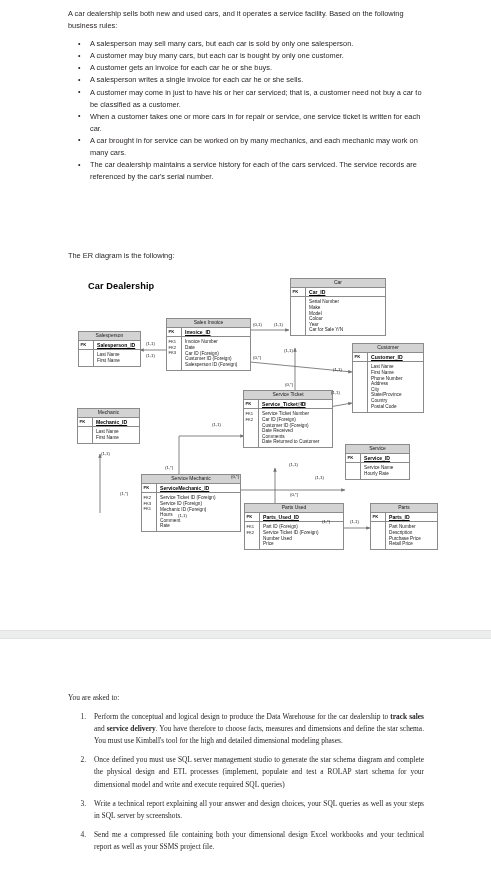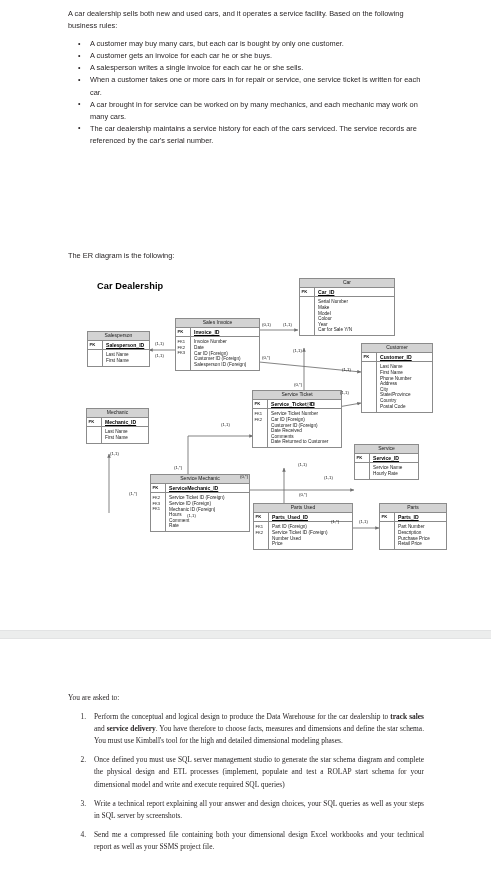--- a/index.html
+++ b/index.html
@@ -86,21 +86,21 @@
     height: 7px;
     top: 630px;
     background: #eceded;
     border-top: 1px solid #e2e3e4;
     border-bottom: 1px solid #e2e3e4;
   }
 
   
   #diagram {
     position: absolute;
-    left: 9px;
+    left: 0;
     top: 268px;
     width: 427px;
     height: 300px;
   }
   #wires {
     position: absolute;
     left: 0; top: 0;
     width: 491px; height: 300px;
     overflow: visible;
   }
@@ -187,23 +187,25 @@
   }
 </style>
 </head>
 <body>
 
 <div class="page">
 
   <div class="prose" id="intro">
     <p class="intro-p">A car dealership sells both new and used cars, and it operates a service facility. Based on the following business rules:</p>
     <ul class="rules">
+      <li>A salesperson may sell many cars, but each car is sold by only one salesperson.</li>
       <li>A customer may buy many cars, but each car is bought by only one customer.</li>
       <li>A customer gets an invoice for each car he or she buys.</li>
       <li>A salesperson writes a single invoice for each car he or she sells.</li>
+      <li>A customer may come in just to have his or her car serviced; that is, a customer need not buy a car to be classified as a customer.</li>
       <li>When a customer takes one or more cars in for repair or service, one service ticket is written for each car.</li>
       <li>A car brought in for service can be worked on by many mechanics, and each mechanic may work on many cars.</li>
       <li>The car dealership maintains a service history for each of the cars serviced. The service records are referenced by the car's serial number.</li>
     </ul>
   </div>
 
   <div class="prose" id="erlabel">The ER diagram is the following:</div>
 
   <div id="diagram">
 

